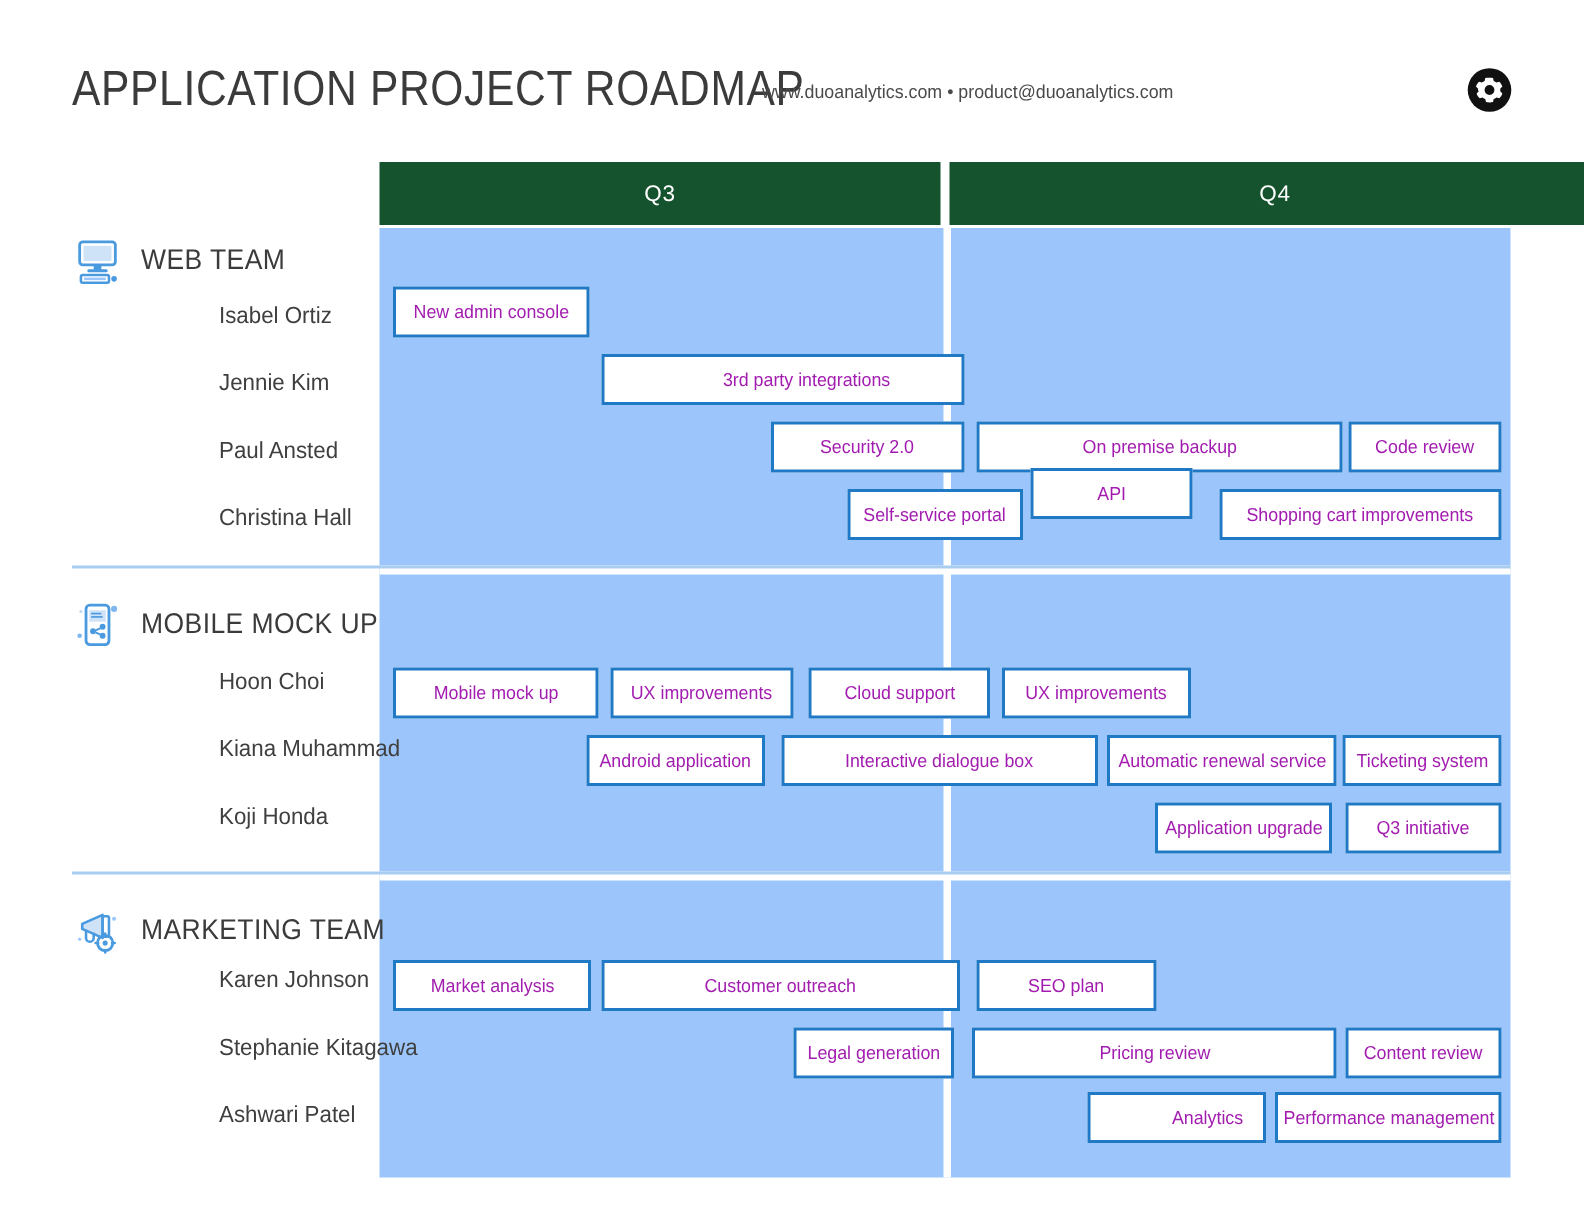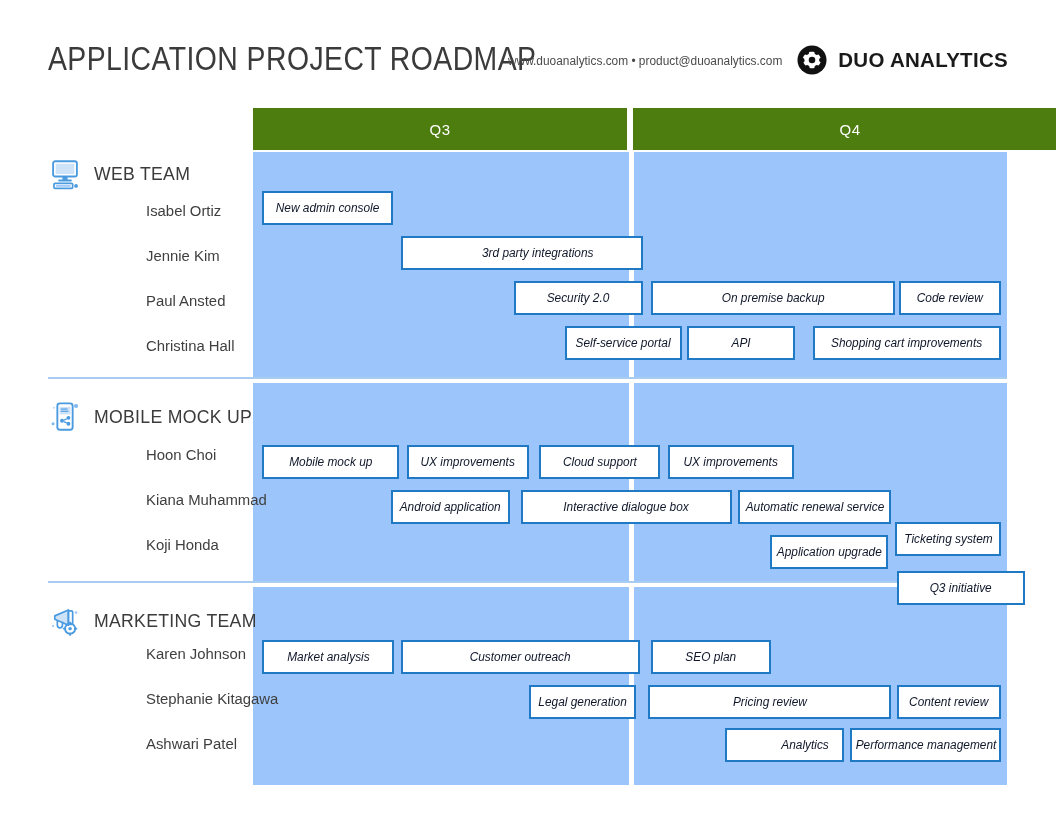--- a/index.html
+++ b/index.html
@@ -59,21 +59,21 @@
     color: #1a1a1a;
     letter-spacing: 0.3px;
     white-space: nowrap;
   }
 
   
   .qhead {
     position: absolute;
     top: 108px;
     height: 42px;
-    background: #4d7c0f;
+    background: #14532d;
     color: #ffffff;
     font-family: "Liberation Sans Narrow", "Liberation Sans", sans-serif;
     font-size: 15px;
     display: flex;
     align-items: center;
     justify-content: center;
     letter-spacing: 0.5px;
     transform-origin: center;
   }
   #qhead-q3 { left: 253px; width: 374px; }
@@ -148,44 +148,42 @@
     position: absolute;
     height: 34px;
     background: #ffffff;
     border: 2px solid #2079c4;
     box-sizing: border-box;
     display: flex;
     align-items: center;
     justify-content: center;
     font-family: "Liberation Sans Narrow", "Liberation Sans", sans-serif;
     font-size: 12.5px;
-    color: #0f172a;
+    color: #a21caf;
     white-space: nowrap;
     overflow: hidden;
     transform-origin: center;
-    font-style: italic;
   }
   .bar span {
     transform: scaleX(0.95);
     display: inline-block;
     padding: 0 5px;
   }
 </style>
 </head>
 <body>
 
 <div class="header">
   <div class="title">APPLICATION PROJECT ROADMAP</div>
   <div class="contact">www.duoanalytics.com • product@duoanalytics.com</div>
   <div class="brand">
     <svg class="brand-mark" viewBox="0 0 32 32">
       <circle cx="16" cy="16" r="15.5" fill="#111111"></circle>
       <path fill="#ffffff" d="M16 7.2c.9 0 1.7.1 2.5.3l.5 2.1c.7.25 1.35.63 1.9 1.1l2.05-.65c1 .95 1.75 2.15 2.2 3.5l-1.55 1.5c.06.37.1.62.1.95s-.04.58-.1.95l1.55 1.5c-.45 1.35-1.2 2.55-2.2 3.5l-2.05-.65c-.55.47-1.2.85-1.9 1.1l-.5 2.1c-.8.2-1.6.3-2.5.3s-1.7-.1-2.5-.3l-.5-2.1a6.9 6.9 0 0 1-1.9-1.1l-2.05.65c-1-.95-1.75-2.15-2.2-3.5l1.55-1.5A6.6 6.6 0 0 1 7.8 16c0-.33.04-.58.1-.95l-1.55-1.5c.45-1.35 1.2-2.55 2.2-3.5l2.05.65c.55-.47 1.2-.85 1.9-1.1l.5-2.1c.8-.2 1.6-.3 2.5-.3zm0 5.3a3.5 3.5 0 1 0 0 7 3.5 3.5 0 0 0 0-7z"></path>
     </svg>
-    <div class="brand-name">DUO ANALYTICS</div>
   </div>
 </div>
 
 <div class="qhead" id="qhead-q3">Q3</div>
 <div class="qhead" id="qhead-q4">Q4</div>
 
 <div class="board">
   <div class="q-divider"></div>
   <div class="board-gap" style="top:225px"></div>
   <div class="board-gap" style="top:429px"></div>
@@ -266,21 +264,21 @@
     </div>
     <div class="bar" style="left: 651px; top: 281px; width: 244px;">
       <span>On premise backup</span>
     </div>
     <div class="bar" style="left: 899px; top: 281px; width: 102px;">
       <span>Code review</span>
     </div>
     <div class="bar" style="left: 565px; top: 326px; width: 117px;">
       <span>Self-service portal</span>
     </div>
-    <div class="bar" style="left: 687px; top: 326px; width: 108px;">
+    <div class="bar" style="left: 687px; top: 312px; width: 108px;">
       <span>API</span>
     </div>
     <div class="bar" style="left: 813px; top: 326px; width: 188px;">
       <span>Shopping cart improvements</span>
     </div>
     <div class="bar" style="left: 262px; top: 445px; width: 137px;">
       <span>Mobile mock up</span>
     </div>
     <div class="bar" style="left: 407px; top: 445px; width: 122px;">
       <span>UX improvements</span>
@@ -293,27 +291,27 @@
     </div>
     <div class="bar" style="left: 391px; top: 490px; width: 119px;">
       <span>Android application</span>
     </div>
     <div class="bar" style="left: 521px; top: 490px; width: 211px;">
       <span>Interactive dialogue box</span>
     </div>
     <div class="bar" style="left: 738px; top: 490px; width: 153px;">
       <span>Automatic renewal service</span>
     </div>
-    <div class="bar" style="left: 895px; top: 490px; width: 106px; margin-top: 32px;">
+    <div class="bar" style="left: 895px; top: 490px; width: 106px;">
       <span>Ticketing system</span>
     </div>
     <div class="bar" style="left: 770px; top: 535px; width: 118px;">
       <span>Application upgrade</span>
     </div>
-    <div class="bar" style="left: 897px; top: 535px; width: 128px; margin-top: 36px;">
+    <div class="bar" style="left: 897px; top: 535px; width: 104px;">
       <span>Q3 initiative</span>
     </div>
     <div class="bar" style="left: 262px; top: 640px; width: 132px;">
       <span>Market analysis</span>
     </div>
     <div class="bar" style="left: 401px; top: 640px; width: 239px;">
       <span>Customer outreach</span>
     </div>
     <div class="bar" style="left: 651px; top: 640px; width: 120px;">
       <span>SEO plan</span>

